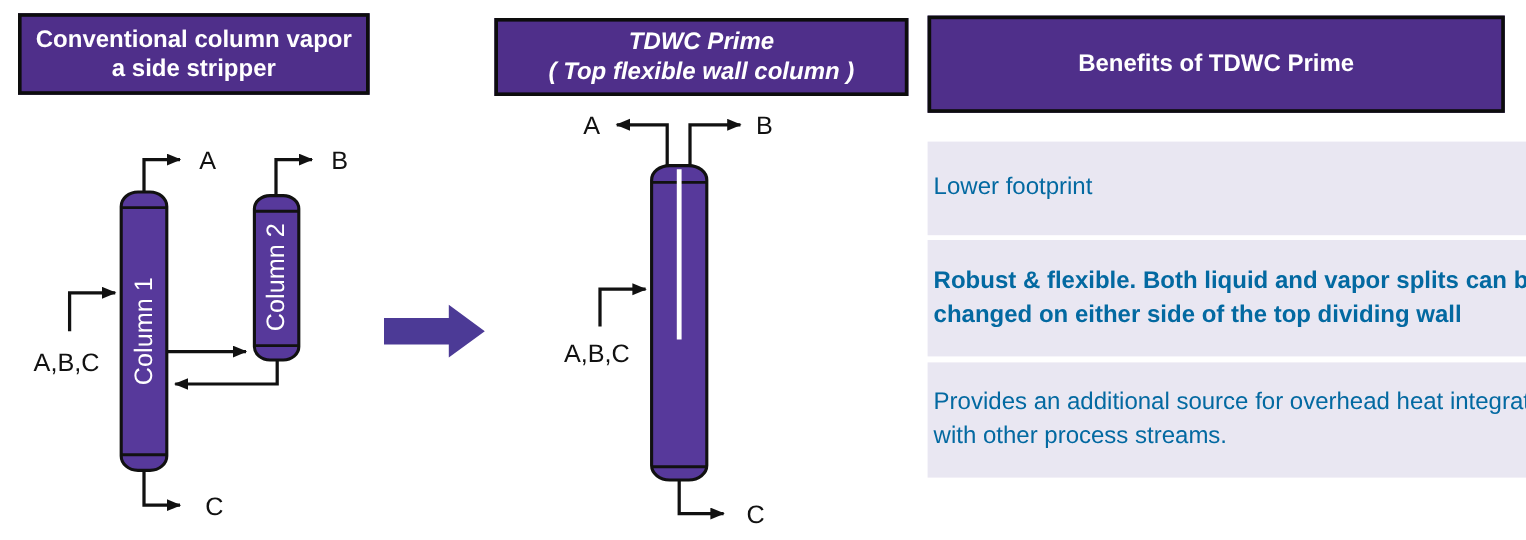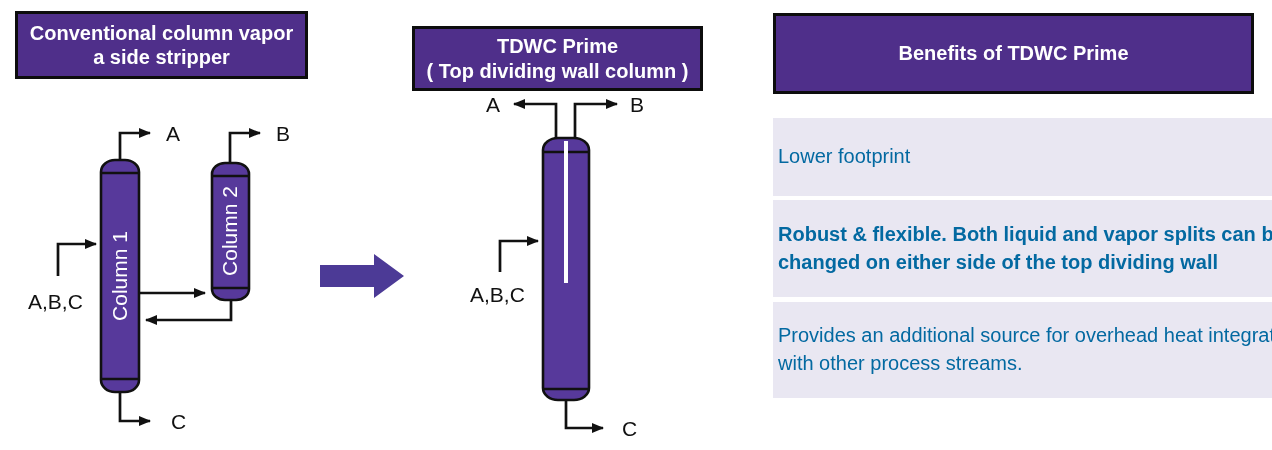--- a/index.html
+++ b/index.html
@@ -9,21 +9,21 @@
   }
   
   .hdr {
     position:absolute; box-sizing:border-box;
     background:var(--header-bg,#4F2F8A); border:3px solid #0d0d0d;
     color:var(--header-text,#ffffff); font-weight:bold; text-align:center;
     display:flex; flex-direction:column; justify-content:center;
     font-size:20px; line-height:1.22;
   }
   .hdr-left   { left:15px;  top:11px; width:293px; height:68px; padding:0 10px; }
-  .hdr-mid    { left:412px; top:26px; width:291px; height:65px; }
+  .hdr-mid    { left:412px; top:15px; width:345px; height:65px;font-style:italic; }
   .hdr-right  { left:773px; top:13px; width:481px; height:81px; font-size:20px; }
   
   .benefit {
     position:absolute; left:773px; width:535px; box-sizing:border-box;
     background:var(--benefit-bg,#E9E7F2); color:#0369a1;
     display:flex; align-items:center; padding:0 6px 0 5px;
     font-size:20px; line-height:1.38;
   }
   .benefit-1 { top:118px; height:78px; }
   .benefit-2 { top:200px; height:97px;font-weight:bold; }
@@ -41,21 +41,21 @@
 </head>
 <body>
 
 <div class="canvas">
 
   <div class="hdr hdr-left">
     <span>Conventional column vapor a side stripper</span>
   </div>
   <div class="hdr hdr-mid">
     <span>TDWC Prime</span>
-    <span>( Top dividing wall column )</span>
+    <span>( Top flexible wall column )</span>
   </div>
   <div class="hdr hdr-right">
     <span>Benefits of TDWC Prime</span>
   </div>
 
   <div class="benefit benefit-1">
     <span>Lower footprint</span>
   </div>
   <div class="benefit benefit-2">
     <span>Robust &amp; flexible. Both liquid and vapor splits can be changed on either side of the top dividing wall</span>

